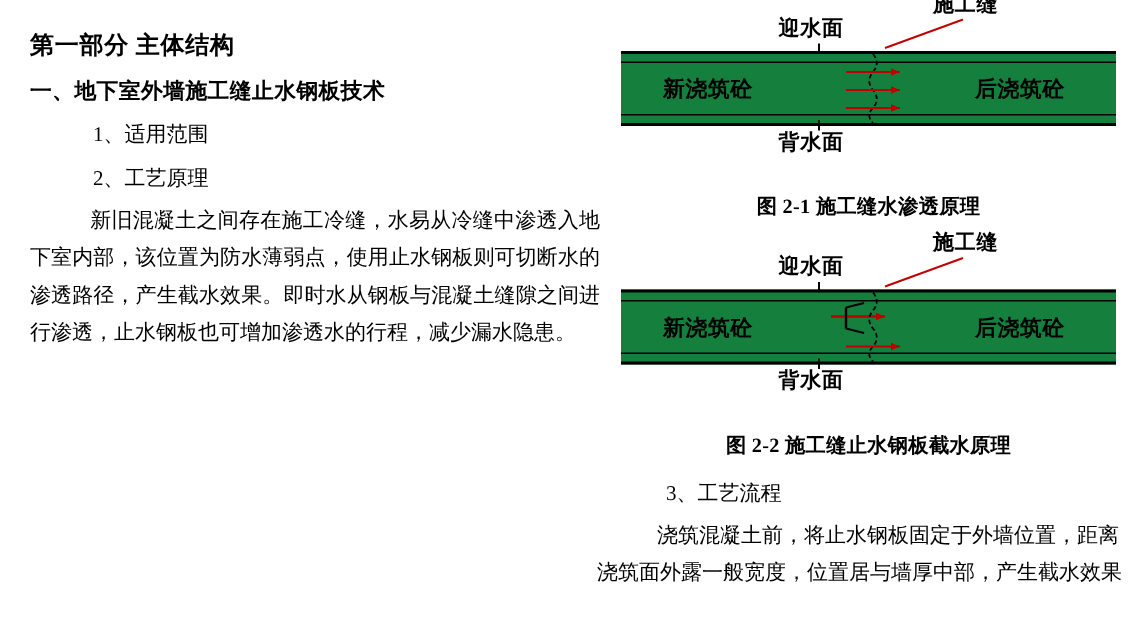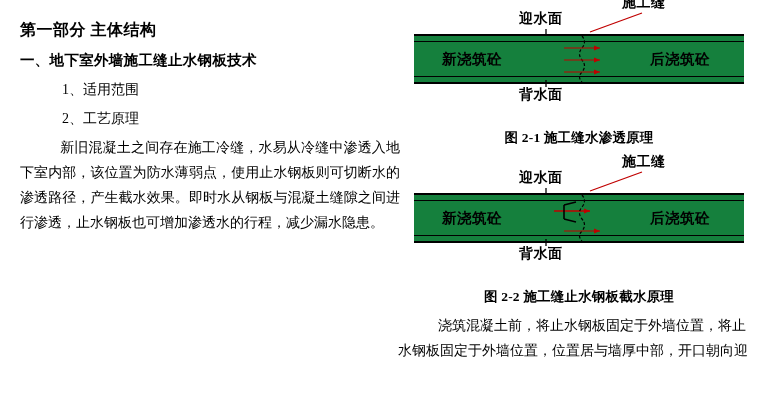--- a/index.html
+++ b/index.html
@@ -260,17 +260,18 @@
           <path d="M168 26 q5 6 0 12 q-5 6 0 12 q5 6 0 12 q-5 5 0 10" fill="none" stroke="#000" stroke-width="1.2" stroke-dasharray="3,2"></path>
 
           <line x1="150" y1="62" x2="186" y2="62" stroke="#c00000" stroke-width="1.2"></line>
           <polygon points="186,62 180,59.5 180,64.5" fill="#c00000"></polygon>
           <line x1="132" y1="70" x2="132" y2="77" stroke="#000" stroke-width="1.3"></line>
         </svg>
       </div>
       <div class="fig-caption"><b>图 2-2</b>&nbsp;<b>施工缝止水钢板截水原理</b></div>
     </div>
 
-
-    <div class="right-p"><span class="indent"></span><span>浇筑混凝土前，将止水钢板固定于外墙位置，将止水钢板固定于外墙位置，位置居与墙厚中部，开口朝向迎</span></div>
+    <div class="right-h3">3、工艺流程</div>
+
+    <div class="right-p"><span class="indent"></span><span>浇筑混凝土前，将止水钢板固定于外墙位置，距离浇筑面外露一般宽度，位置居与墙厚中部，产生截水效果</span></div>
 
   </div>
 </div>
 
 </body></html>

